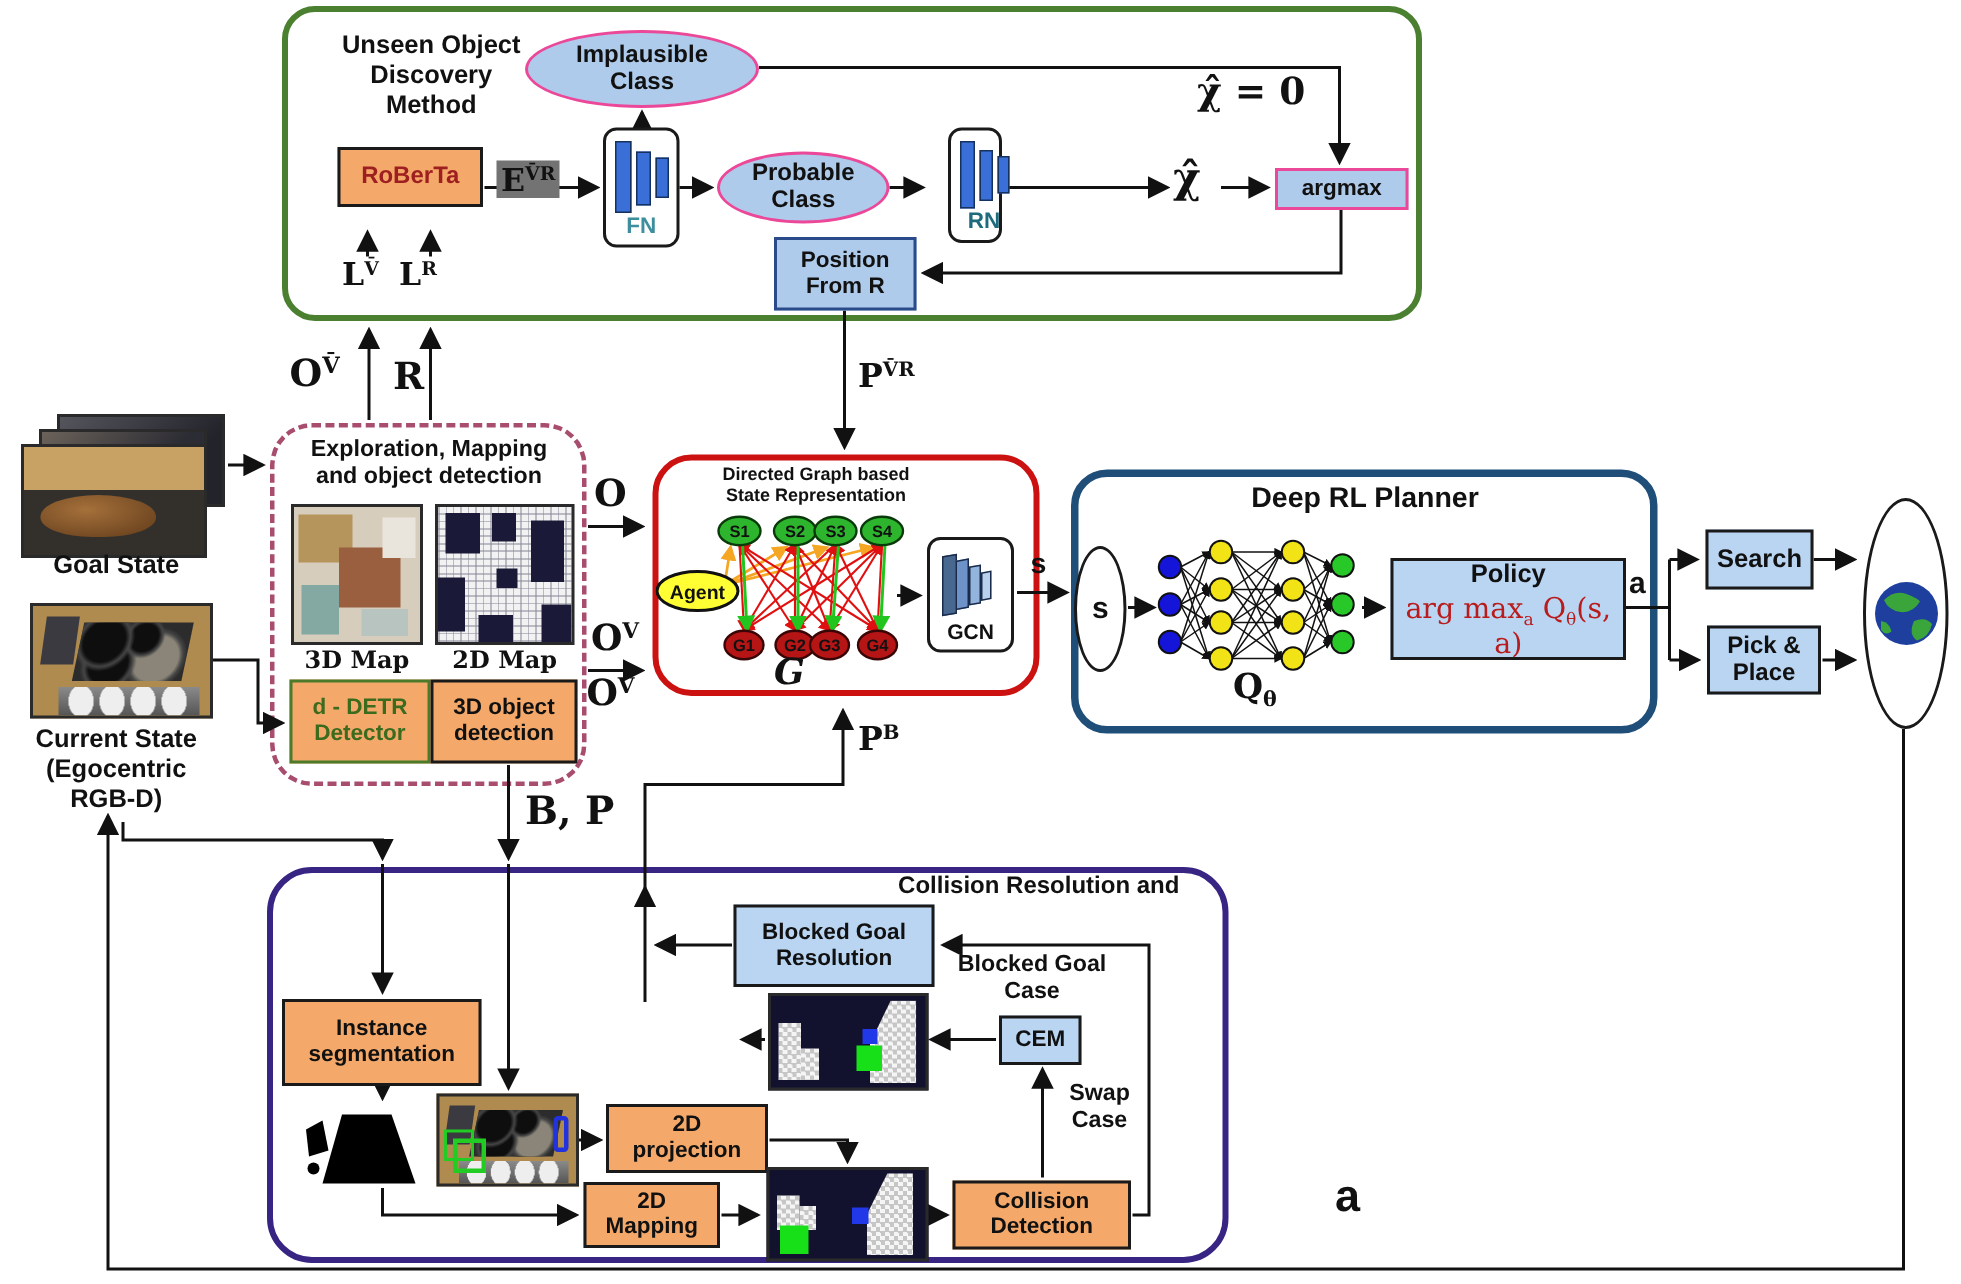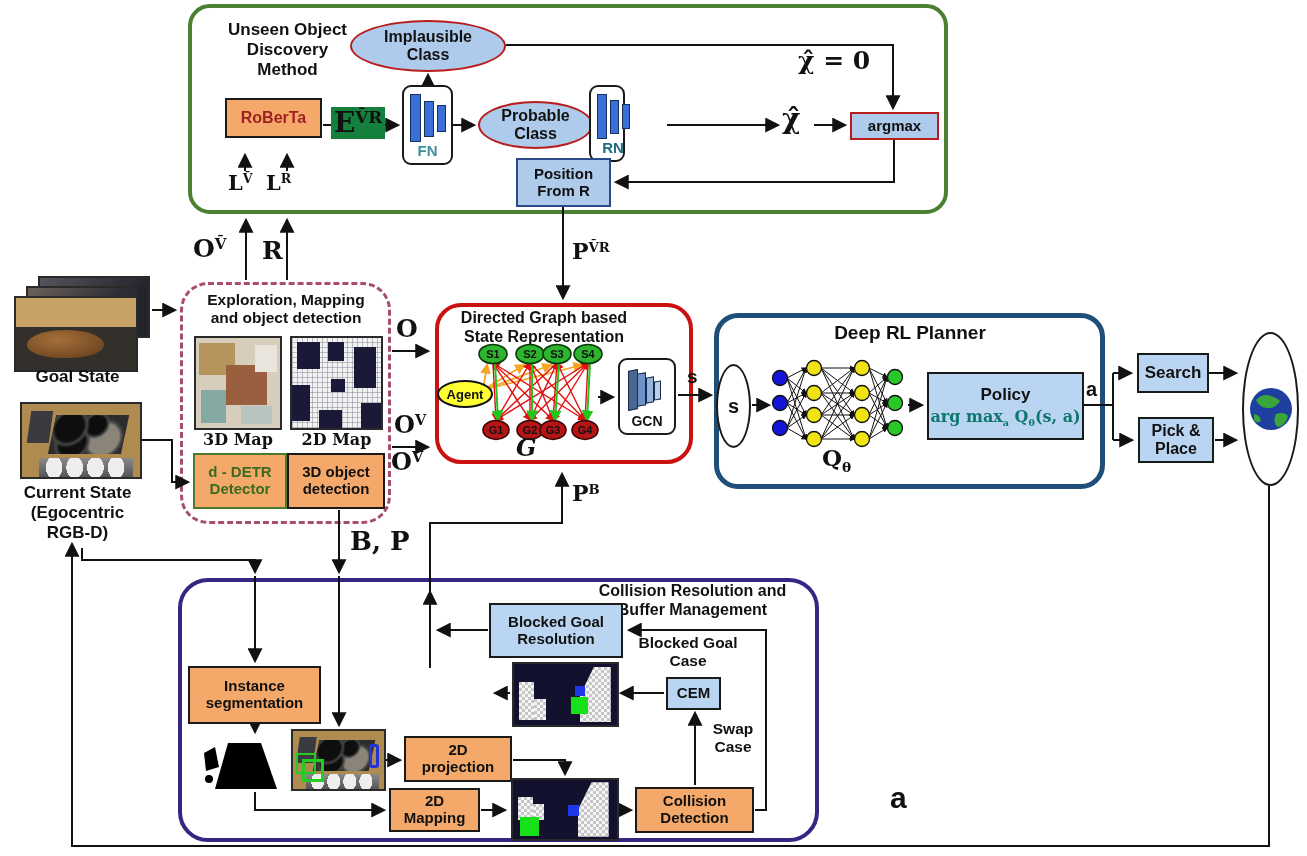--- a/index.html
+++ b/index.html
@@ -1,21 +1,21 @@
 <!DOCTYPE html>
 <html><head>
 <meta charset="utf-8">
 <style>
 *{margin:0;padding:0;box-sizing:border-box}
 body{font-family:"Liberation Sans",sans-serif;background:#fff}
 #canvas{position:relative;width:1307px;height:856px;background:#fff;overflow:hidden}
 .abs{position:absolute}
 .bx{position:absolute;display:flex;flex-direction:column;align-items:center;justify-content:center;text-align:center;font-weight:bold;color:#111;line-height:1.12}
 .orange{background:#f4a96b;border:2px solid #1a1a1a}
-.blue{background:#aecbeb;border:2px solid #b91c1c}
+.blue{background:#aecbeb;border:2px solid #ec4899}
 .whitebox{background:#fff;border:2px solid #1a1a1a;border-radius:9px}
 .cont{position:absolute;border-radius:24px;background:transparent}
 .txt{position:absolute;font-weight:bold;text-align:center;color:#111;line-height:1.18}
 .math{font-family:"DejaVu Serif",serif;font-weight:bold;color:#111;line-height:1}
 .math sup{font-size:.6em;vertical-align:.55em}
 .math sub{font-size:.6em}
 .ellipse{border-radius:50%}
 #wires{position:absolute;left:0;top:0;z-index:4;pointer-events:none}
 .z5{z-index:5}
 .img{position:absolute;border:2px solid #2a2a2a;overflow:hidden}
@@ -33,21 +33,21 @@
 .map3d{background:#d6cdbd}
 .m3{position:absolute}
 .map2d{background-color:#f2f2f2;background-image:repeating-linear-gradient(0deg,rgba(140,140,155,.55) 0 1px,transparent 1px 5px),repeating-linear-gradient(90deg,rgba(140,140,155,.55) 0 1px,transparent 1px 5px)}
 .navy{position:absolute;background:#1a1a38}
 .occ{background:#12122e;border:2px solid #2a2a2a}
 .pix{position:absolute;background:repeating-conic-gradient(#f5f5f5 0% 25%,#c6c6c6 0% 50%) 0 0/6px 6px}
 .gsq{position:absolute;background:#18e018}
 .bsq{position:absolute;background:#2038e8}
 .bar{position:absolute;background:#3a6fd8;border:1.5px solid #15315e}
 .gcn-l{position:absolute;border:1.5px solid #1a2a4a;transform:skewY(-10deg)}
-.fml{font-family:"DejaVu Serif",serif;font-weight:bold;color:#0f766e;font-size:16px;line-height:1}
+.fml{font-family:"DejaVu Serif",serif;font-weight:normal;color:#b91c1c;font-size:19px;line-height:1}
 .fml sub{font-size:.6em}
 </style>
 </head>
 <body>
 
 <div id="canvas">
 
   <div class="cont" style="left:188px;top:4px;width:760px;height:210px;border:4px solid #4a8030;border-radius:22px"></div>
   <div class="cont" style="left:180px;top:282px;width:211px;height:242px;border:3.5px dashed #a84d6e;border-radius:28px"></div>
   <div class="cont" style="left:435px;top:303px;width:258px;height:161px;border:4.5px solid #cc1111;border-radius:26px"></div>
@@ -122,39 +122,39 @@
   </svg>
 
   <div class="txt z5" style="left:205px;top:20px;width:165px;font-size:17px">
     <div>Unseen Object</div>
       <div>Discovery</div>
       <div>Method</div>
   </div>
   <div class="bx orange z5" style="left:225px;top:98px;width:97px;height:40px;font-size:16px;color:#9e1f1f;border-width:2.5px">
       <span>RoBerTa</span>
     </div>
-  <div class="abs math z5" style="left:331px;top:107px;font-size:28px;background:#15803d;padding:2px 3px"><span>E</span><sup>V̄R</sup></div>
+  <div class="abs math z5" style="left:331px;top:107px;font-size:21px;background:#737373;padding:2px 3px"><span>E</span><sup>V̄R</sup></div>
 
   <div class="abs whitebox z5" style="left:402px;top:85px;width:51px;height:80px">
     <div>
       <div class="bar" style="left:6px;top:7px;width:11px;height:48px"></div>
       <div class="bar" style="left:20px;top:14px;width:10px;height:36px"></div>
       <div class="bar" style="left:33px;top:18px;width:9px;height:27px"></div>
     </div>
     <div class="txt" style="left:0;bottom:3px;width:47px;font-size:15px;color:#3e8f9e">FN</div>
   </div>
 
   <div class="bx blue ellipse z5" style="left:350px;top:20px;width:156px;height:52px;font-size:16px">
       <span style="width:105px">Implausible Class</span>
     </div>
   <div class="bx blue ellipse z5" style="left:478px;top:101px;width:115px;height:48px;font-size:16px">
       <span style="width:80px">Probable Class</span>
     </div>
 
-  <div class="abs whitebox z5" style="left:589px;top:85px;width:36px;height:77px">
+  <div class="abs whitebox z5" style="left:632px;top:85px;width:36px;height:77px">
     <div>
       <div class="bar" style="left:6px;top:7px;width:10px;height:45px"></div>
       <div class="bar" style="left:19px;top:13px;width:9px;height:34px"></div>
       <div class="bar" style="left:31px;top:17px;width:8px;height:25px"></div>
     </div>
     <div class="txt" style="left:0;bottom:3px;width:44px;font-size:15px;color:#1d6b7d">RN</div>
   </div>
 
   <div class="abs math z5" style="left:798px;top:48px;font-size:25px">χ̂ = 0</div>
   <div class="abs math z5" style="left:782px;top:105px;font-size:28px">χ̂</div>
@@ -219,21 +219,21 @@
       <div>detection</div>
   </div>
 
   <div class="abs math z5" style="left:396px;top:316px;font-size:25px">O</div>
   <div class="abs math z5" style="left:394px;top:413px;font-size:24px"><span>O</span><sup>V</sup></div>
   <div class="abs math z5" style="left:391px;top:450px;font-size:24px"><span>O</span><sup>V̄</sup></div>
   <div class="abs math z5" style="left:572px;top:240px;font-size:22px"><span>P</span><sup>V̄R</sup></div>
   <div class="abs math z5" style="left:572px;top:482px;font-size:22px"><span>P</span><sup>B</sup></div>
   <div class="abs math z5" style="left:350px;top:528px;font-size:26px">B, P</div>
 
-  <div class="txt z5" style="left:440px;top:309px;width:208px;font-size:16px">
+  <div class="txt z5" style="left:440px;top:309px;width:208px;font-size:12px">
     <div>Directed Graph based</div>
       <div>State Representation</div>
   </div>
   <svg class="abs z5" style="left:437px;top:336px" width="186" height="125">
     <g id="graph-edges">
         <line x1="46" y1="54" x2="50" y2="29" stroke="#f5a623" stroke-width="1.8" marker-end="url(#aho)"></line>
         <line x1="46" y1="54" x2="87" y2="29" stroke="#f5a623" stroke-width="1.8" marker-end="url(#aho)"></line>
         <line x1="46" y1="54" x2="114" y2="29" stroke="#f5a623" stroke-width="1.8" marker-end="url(#aho)"></line>
         <line x1="46" y1="54" x2="145" y2="29" stroke="#f5a623" stroke-width="1.8" marker-end="url(#aho)"></line>
         <line x1="56" y1="27" x2="59" y2="84" stroke="#e01010" stroke-width="1.4" marker-end="url(#ahr)" marker-start="none"></line>
@@ -370,21 +370,20 @@
     <svg width="46" height="46" viewBox="0 0 46 46">
       <circle cx="23" cy="23" r="21" fill="#1e3f9e"></circle>
       <path d="M8,14 q7,-7 15,-4 t9,5 q-5,8 -13,7 t-11,-8z" fill="#3aa53a"></path>
       <path d="M28,28 q8,-3 12,2 q-2,9 -10,11 q-6,-4 -2,-13z" fill="#3aa53a"></path>
       <path d="M6,28 q6,1 7,7 q-4,3 -7,-1z" fill="#3aa53a"></path>
     </svg>
   </div>
 
   <div class="txt z5" style="left:570px;top:582px;width:245px;font-size:16px">
     <div>Collision Resolution and</div>
-      <div>Buffer Management</div>
   </div>
   <div class="bx orange z5" style="left:188px;top:666px;width:133px;height:58px;font-size:15px">
     <div>Instance</div>
       <div>segmentation</div>
   </div>
   <div class="bx z5" style="left:489px;top:603px;width:134px;height:55px;background:#b9d5f2;border:2px solid #1a1a1a;font-size:15px">
     <div>Blocked Goal</div>
       <div>Resolution</div>
   </div>
   <div class="txt z5" style="left:626px;top:634px;width:124px;font-size:15.5px">

